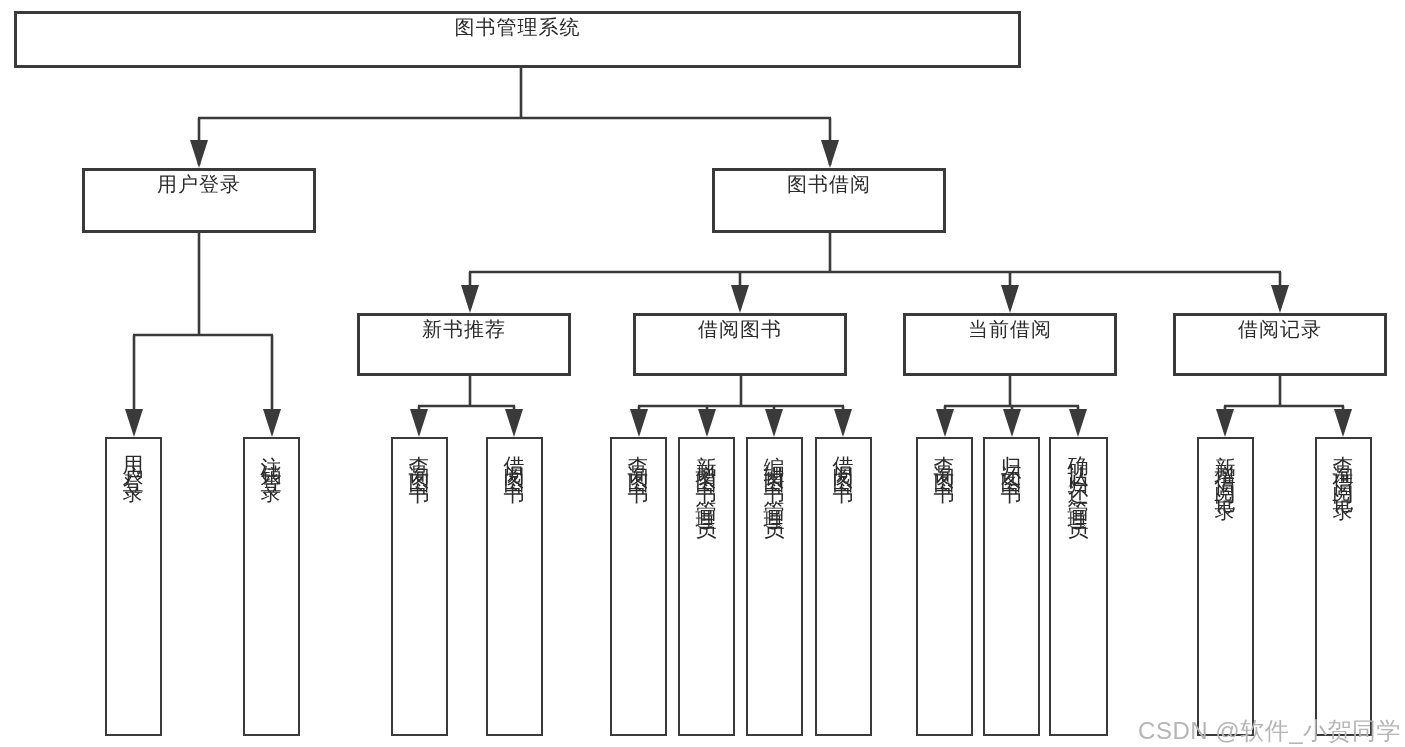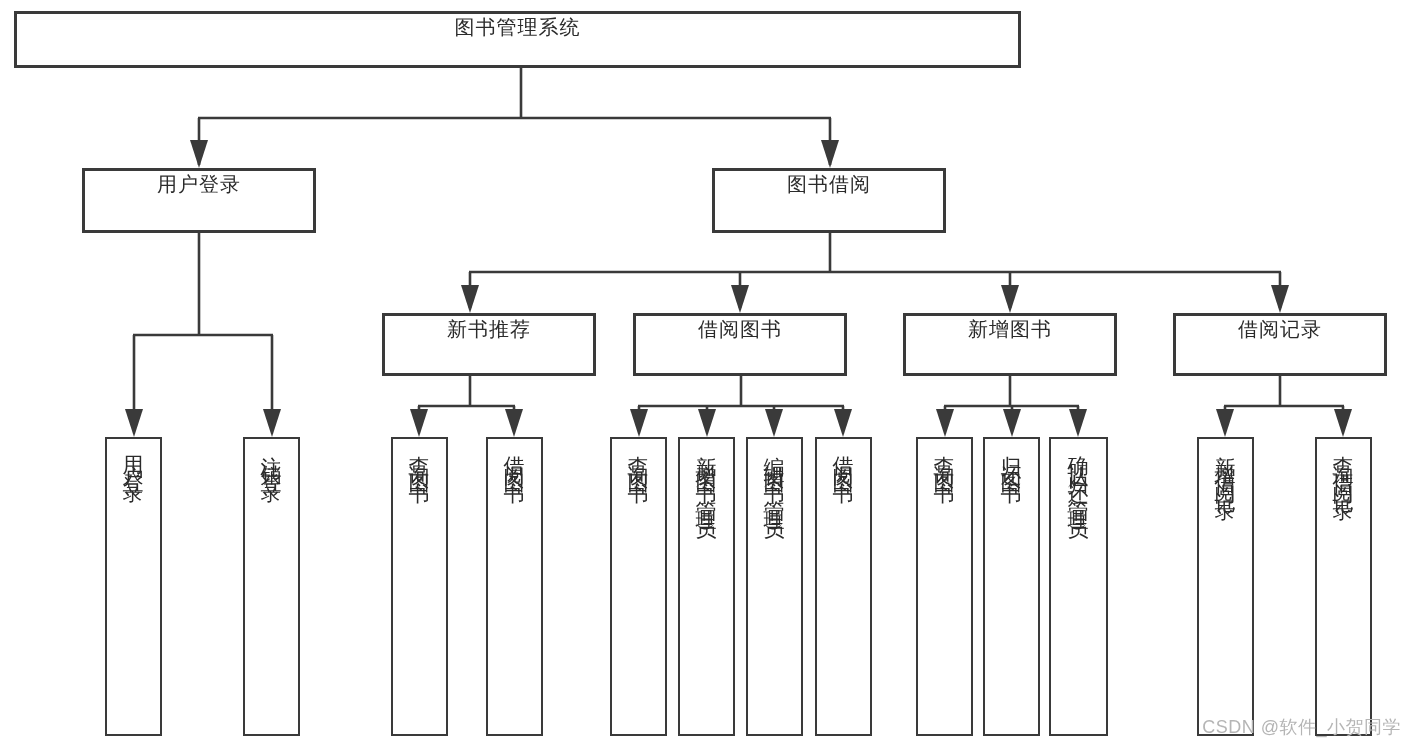--- a/index.html
+++ b/index.html
@@ -41,21 +41,21 @@
     font-size:21px;
     letter-spacing:9px;
     line-height:1;
     white-space:nowrap;
   }
   #watermark{
     position:absolute;
     right:4px;top:715px;
     z-index:3;
     color:var(--wm);
-    font-size:18px;
+    font-size:24px;
     letter-spacing:0.5px;
     white-space:nowrap;
   }
 </style>
 </head>
 <body>
 
 <div id="canvas">
 
   <svg id="connectors" viewBox="0 0 1405 747" xmlns="http://www.w3.org/2000/svg">
@@ -138,28 +138,28 @@
     <span class="hlabel">图书管理系统</span>
   </div>
 
   <div class="box lvl2" style="left:82px">
     <span class="hlabel">用户登录</span>
   </div>
   <div class="box lvl2" style="left:712px">
     <span class="hlabel">图书借阅</span>
   </div>
 
-  <div class="box lvl3" style="left:382px">
+  <div class="box lvl3" style="left:357px">
     <span class="hlabel">新书推荐</span>
   </div>
   <div class="box lvl3" style="left:633px">
     <span class="hlabel">借阅图书</span>
   </div>
   <div class="box lvl3" style="left:903px">
-    <span class="hlabel">新增图书</span>
+    <span class="hlabel">当前借阅</span>
   </div>
   <div class="box lvl3" style="left:1173px">
     <span class="hlabel">借阅记录</span>
   </div>
 
   <div class="box leaf" style="left:105px">
     <span class="vtext">用户登录</span>
   </div>
   <div class="box leaf" style="left:243px">
     <span class="vtext">注销登录</span>

